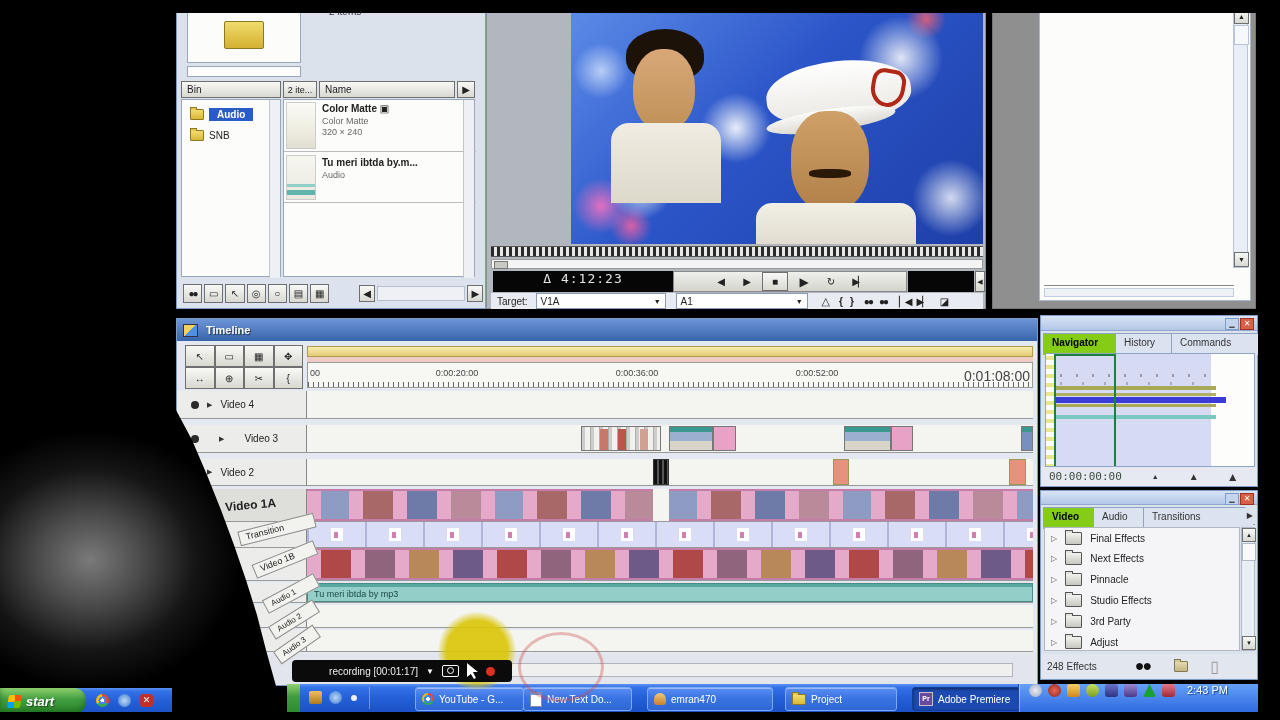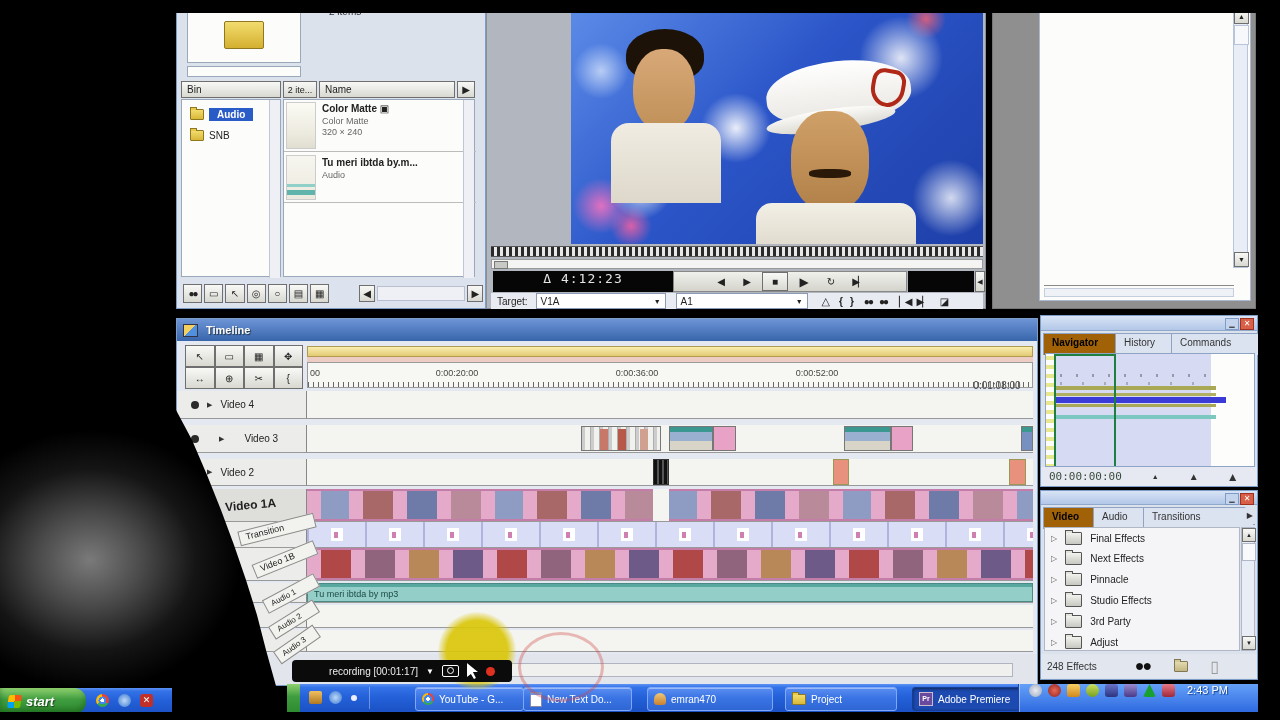--- a/index.html
+++ b/index.html
@@ -7,21 +7,21 @@
          font-family:"Liberation Sans",sans-serif;color:#222;}
   .w{position:absolute;box-sizing:border-box;}
   .win{background:#dce2ec;border:1px solid #7d9cc8;}
   .white{background:#fcfcfa;border:1px solid #9aa8bc;}
   .tbblue{background:linear-gradient(#6d95d6,#3865ab);color:#fff;}
   .paltb{background:linear-gradient(#d9e4f5,#b2c7e8);border-bottom:1px solid #8fa8cc;}
   .btn{background:linear-gradient(#f8f8f6,#d9d9d2);border:1px solid #6f6f6f;display:flex;align-items:center;justify-content:center;font-size:10px;color:#222;}
   .tab{position:absolute;top:0;height:18px;background:#dce3f0;border:1px solid #8fa4c4;border-bottom:none;
        clip-path:polygon(0 0,calc(100% - 10px) 0,100% 100%,0 100%);
        font-size:10px;color:#333;padding:3px 14px 0 8px;white-space:nowrap;}
-  .tab.active{background:#a16207;font-weight:bold;color:#000;}
+  .tab.active{background:#84cc16;font-weight:bold;color:#000;}
   .track-h{background:#ececea;border-bottom:1px solid #999;border-right:1px solid #888;}
   .track-c{background:#f4f4f0;border-bottom:1px solid #999;}
   .eye{width:8px;height:8px;border-radius:50%;background:#2a2a2a;}
   .tri{font-size:7px;color:#333;}
   .lbl{font-size:10px;color:#222;white-space:nowrap;}
   .mini-folder{position:relative;width:12px;height:9px;background:linear-gradient(#f2dc6e,#d8b838);border:1px solid #8f7820;border-radius:1px;}
   .mini-folder::before{content:"";position:absolute;top:-3px;left:-1px;width:5px;height:2px;background:#e8c848;border:1px solid #8f7820;border-bottom:none;}
   .fx-folder{position:relative;width:15px;height:11px;background:linear-gradient(#f2f2ee,#c8c8c2);border:1px solid #555;border-radius:1px;}
   .fx-folder::before{content:"";position:absolute;top:-3px;left:-1px;width:6px;height:2px;background:#e4e4de;border:1px solid #555;border-bottom:none;}
   .task-btn{height:22px;border-radius:3px;background:linear-gradient(#5b8ef2,#3a74e4 45%,#2f66d4);
@@ -210,21 +210,21 @@
     </div>
 
     <div class="w" style="left:130px;top:27px;width:726px;height:11px;background:linear-gradient(#f8edb0,#e3cb74);border:1px solid #b09a50;"></div>
     <div class="w" style="left:130px;top:38px;width:726px;height:5px;background:#edccc4;"></div>
     <div class="w" style="left:130px;top:43px;width:726px;height:26px;background:#f7f7f3;border:1px solid #9a9a9a;">
       <div style="position:absolute;bottom:0;left:0;width:100%;height:5px;background:repeating-linear-gradient(90deg,#666 0 1px,transparent 1px 5px);"></div>
       <span class="lbl" style="position:absolute;left:2px;top:5px;font-size:9px;color:#444;">00</span>
       <span class="lbl" style="position:absolute;left:149px;top:5px;font-size:9px;color:#444;transform:translateX(-50%);">0:00:20:00</span>
       <span class="lbl" style="position:absolute;left:329px;top:5px;font-size:9px;color:#444;transform:translateX(-50%);">0:00:36:00</span>
       <span class="lbl" style="position:absolute;left:509px;top:5px;font-size:9px;color:#444;transform:translateX(-50%);">0:00:52:00</span>
-      <span class="lbl" style="position:absolute;left:689px;top:17px;font-size:10px;color:#444;transform:translateX(-50%);">0:01:08:00</span>
+      <span class="lbl" style="position:absolute;left:689px;top:5px;font-size:14px;color:#444;transform:translateX(-50%);">0:01:08:00</span>
     </div>
 
     <div class="w track-h" style="left:0;top:72px;width:130px;height:28px;display:flex;align-items:center;gap:8px;padding-left:14px;">
       <span class="eye"></span>
       <span class="tri">▶</span>
       <span class="lbl">Video 4</span>
     </div>
     <div class="w track-c" style="left:130px;top:72px;width:726px;height:28px;"></div>
 
     <div class="w track-h" style="left:0;top:106px;width:130px;height:28px;display:flex;align-items:center;gap:20px;padding-left:14px;">

